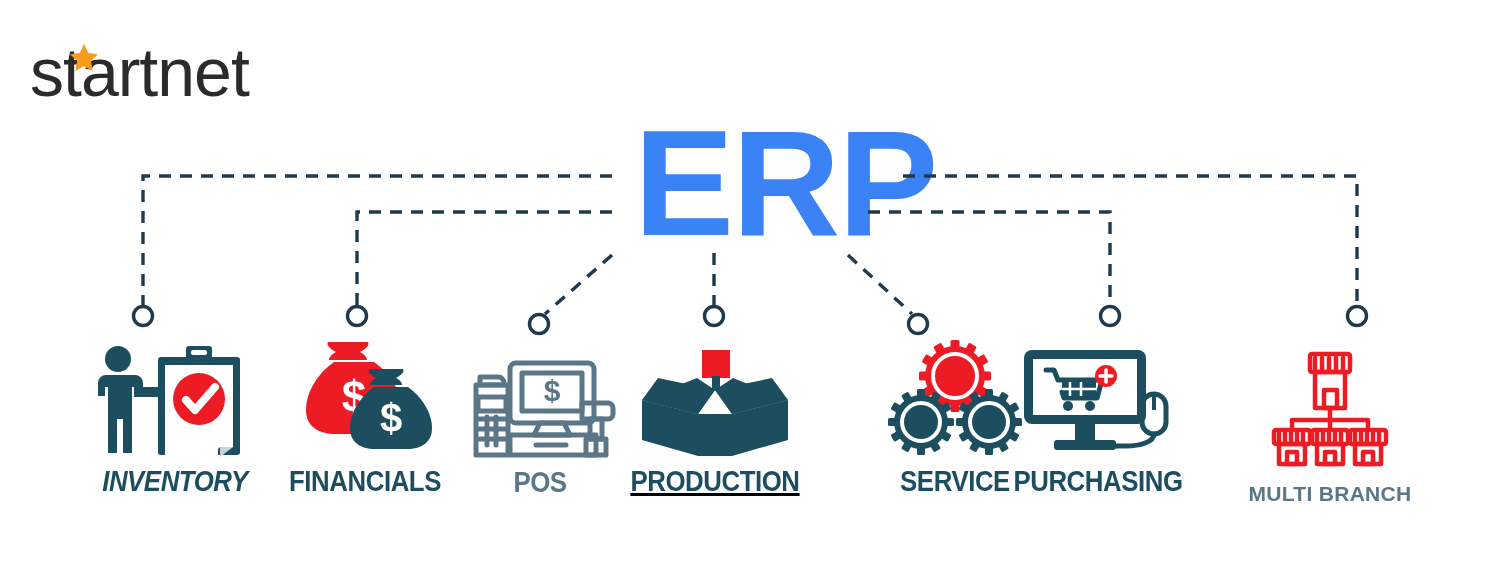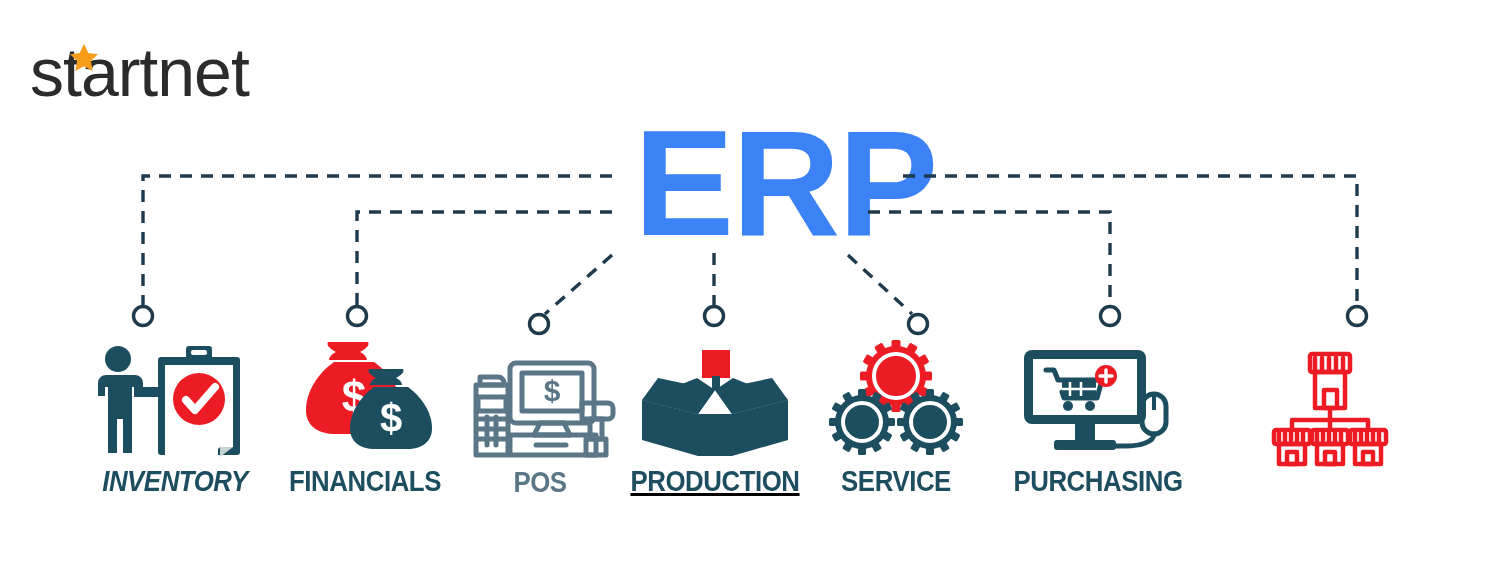--- a/index.html
+++ b/index.html
@@ -44,21 +44,21 @@
   }
   .node.light .label { color:#5a7687; }
   .node.plain .label {
     font-size:21px; font-weight:700; letter-spacing:0.3px;
     color:#5a7687; transform:scaleX(1);
   }
   #node-inventory  { left:75px;font-style:italic; }
   #node-financials { left:265px; }
   #node-pos        { left:440px; top:345px; }
   #node-production { left:615px;text-decoration:underline; }
-  #node-service    { left:796px; }
+  #node-service    { left:855px; }
   #node-purchasing { left:998px; }
   #node-multibranch{ left:1230px; top:340px; }
   #node-pos .icon-wrap { height:118px; }
   #node-multibranch .icon-wrap { height:128px; }
   #node-multibranch .label { margin-top:14px; }
   #node-pos .label { margin-top:2px; }
 </style>
 </head>
 <body>
 
@@ -311,15 +311,16 @@
           <path d="M47 94h26v20H47z"></path>
           <path d="M55 102h10v12H55z"></path>
 
           <rect x="80" y="80" width="36" height="14" rx="2"></rect>
           <path d="M85 83v9M91 83v9M97 83v9M103 83v9M109 83v9"></path>
           <path d="M85 94h26v20H85z"></path>
           <path d="M93 102h10v12H93z"></path>
         </g>
       </svg>
     </div>
+    <div class="label">MULTI BRANCH</div>
   </div>
 
 </div>
 
 </body></html>

